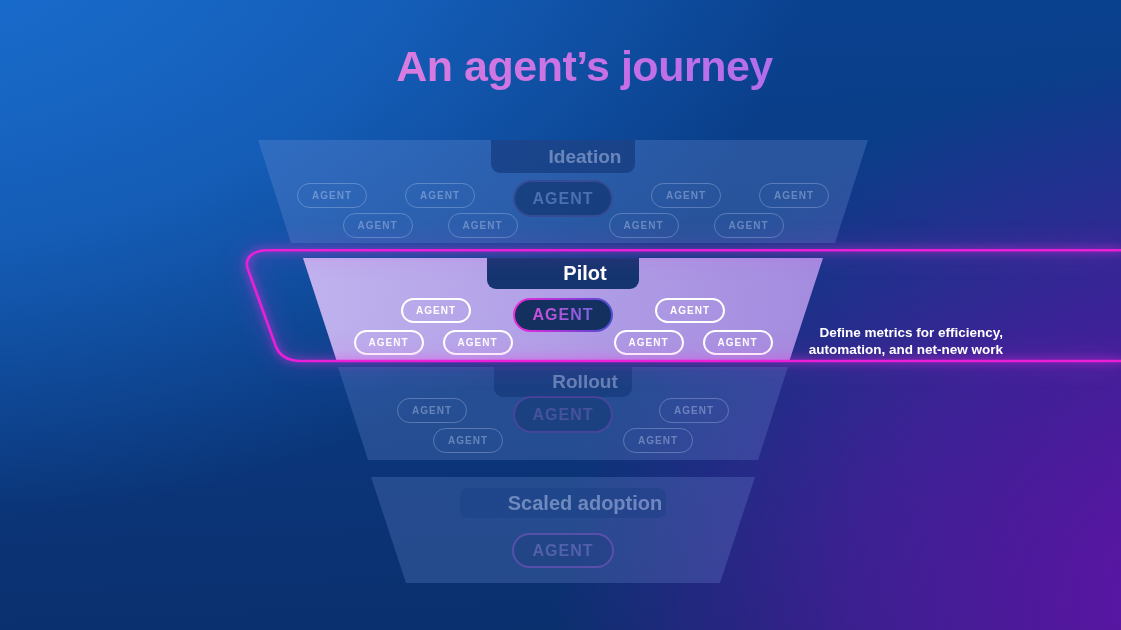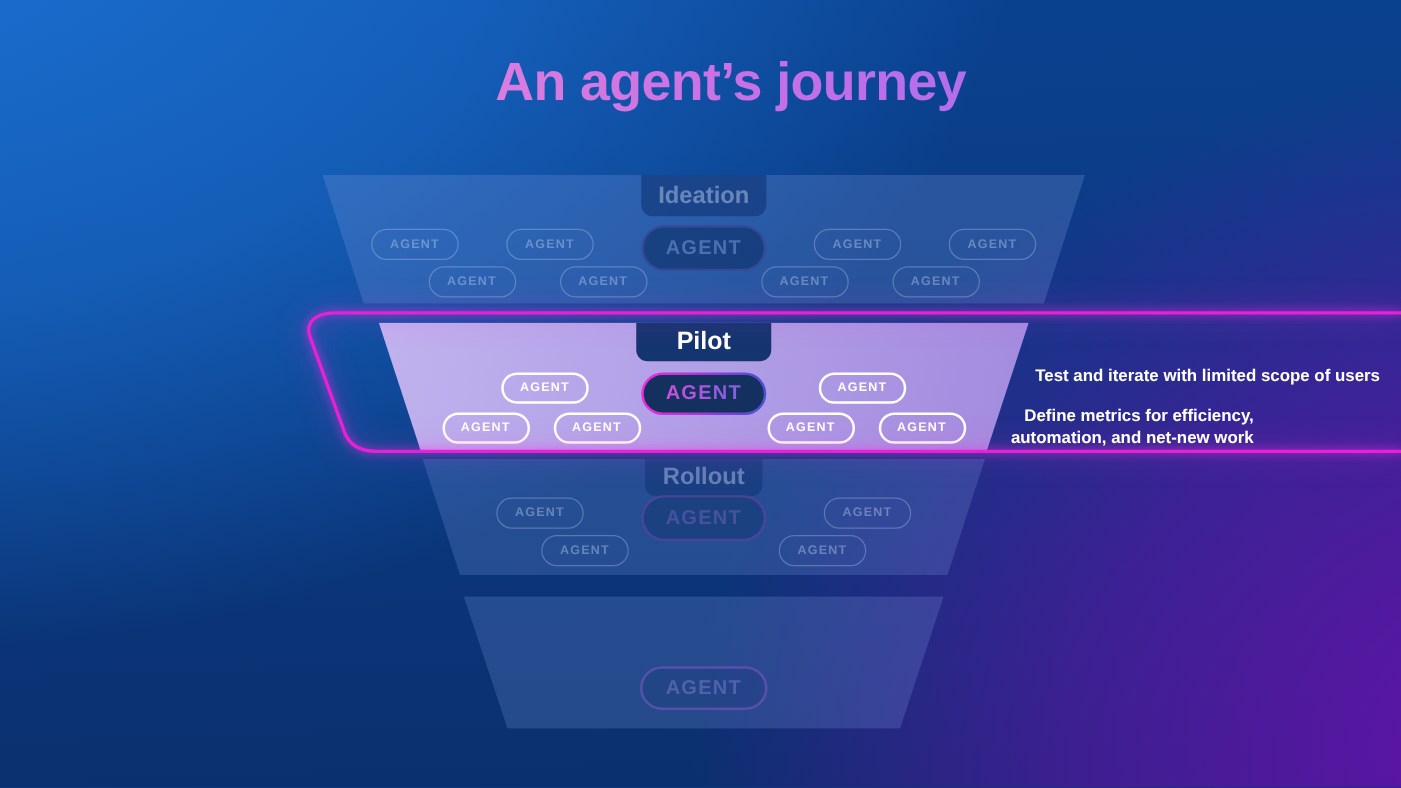--- a/index.html
+++ b/index.html
@@ -29,21 +29,21 @@
     clip-path:polygon(0 0,100% 0,calc(100% - 34px) 100%,34px 100%);
     background:linear-gradient(100deg,#c0b2ee 0%,#b2a1e7 45%,#a38ade 100%);}
   #stage-rollout{left:338px;top:367px;width:450px;height:93px;
     clip-path:polygon(0 0,100% 0,calc(100% - 30px) 100%,30px 100%);
     background:rgba(126,156,226,0.24);}
   #stage-scaled{left:371px;top:477px;width:384px;height:106px;
     clip-path:polygon(0 0,100% 0,calc(100% - 35px) 100%,35px 100%);
     background:rgba(126,156,226,0.24);}
 
   .stage-label{position:absolute;top:0;left:50%;transform:translateX(-50%);
-    display:flex;align-items:center;justify-content:center;font-weight:bold;white-space:nowrap;}
+    display:flex;align-items:center;justify-content:center;font-weight:bold;white-space:nowrap;padding-left:44px;}
   #stage-ideation .stage-label{width:100px;height:33px;background:rgba(13,48,112,0.55);
     border-radius:0 0 9px 9px;color:rgba(214,227,255,0.42);font-size:19px;}
   #stage-pilot .stage-label{width:108px;height:31px;background:#14356f;
     border-radius:0 0 9px 9px;color:#ffffff;font-size:20px;}
   #stage-rollout .stage-label{width:94px;height:30px;background:rgba(13,48,112,0.50);
     border-radius:0 0 9px 9px;color:rgba(214,227,255,0.40);font-size:19px;}
   #stage-scaled .stage-label{top:11px;width:162px;height:30px;background:rgba(20,60,130,0.35);
     border-radius:8px;color:rgba(205,220,250,0.45);font-size:20px;}
 
   .rows{position:absolute;left:0;right:0;display:flex;flex-direction:column;align-items:center;}
@@ -155,26 +155,26 @@
       </div>
       <div class="row row2">
         <div class="pill small">AGENT</div>
         <div class="spacer"></div>
         <div class="pill small">AGENT</div>
       </div>
     </div>
   </div>
 
   <div class="stage faded" id="stage-scaled">
+    <div class="stage-label">Scaled adoption</div>
     <div class="pill scaled-center">AGENT</div>
   </div>
 
   <svg class="outline-svg" width="1121" height="630" viewBox="0 0 1121 630">
     <path d="M 1122 250.2 H 268 C 252.5 250.2 244 258 248 269.5 L 275.5 345.5 C 279.5 356.5 288 361 301 361 H 1122" fill="none" stroke="#ea1fd8" stroke-width="2.6" stroke-linecap="round"></path>
   </svg>
 
-  <div class="ann ann2">Test and iterate with limited scope of users</div>
   <div class="ann ann3">
     <div>Define metrics for efficiency,</div>
     <div>automation, and net-new work</div>
   </div>
 
 </div>
 
 </body></html>

